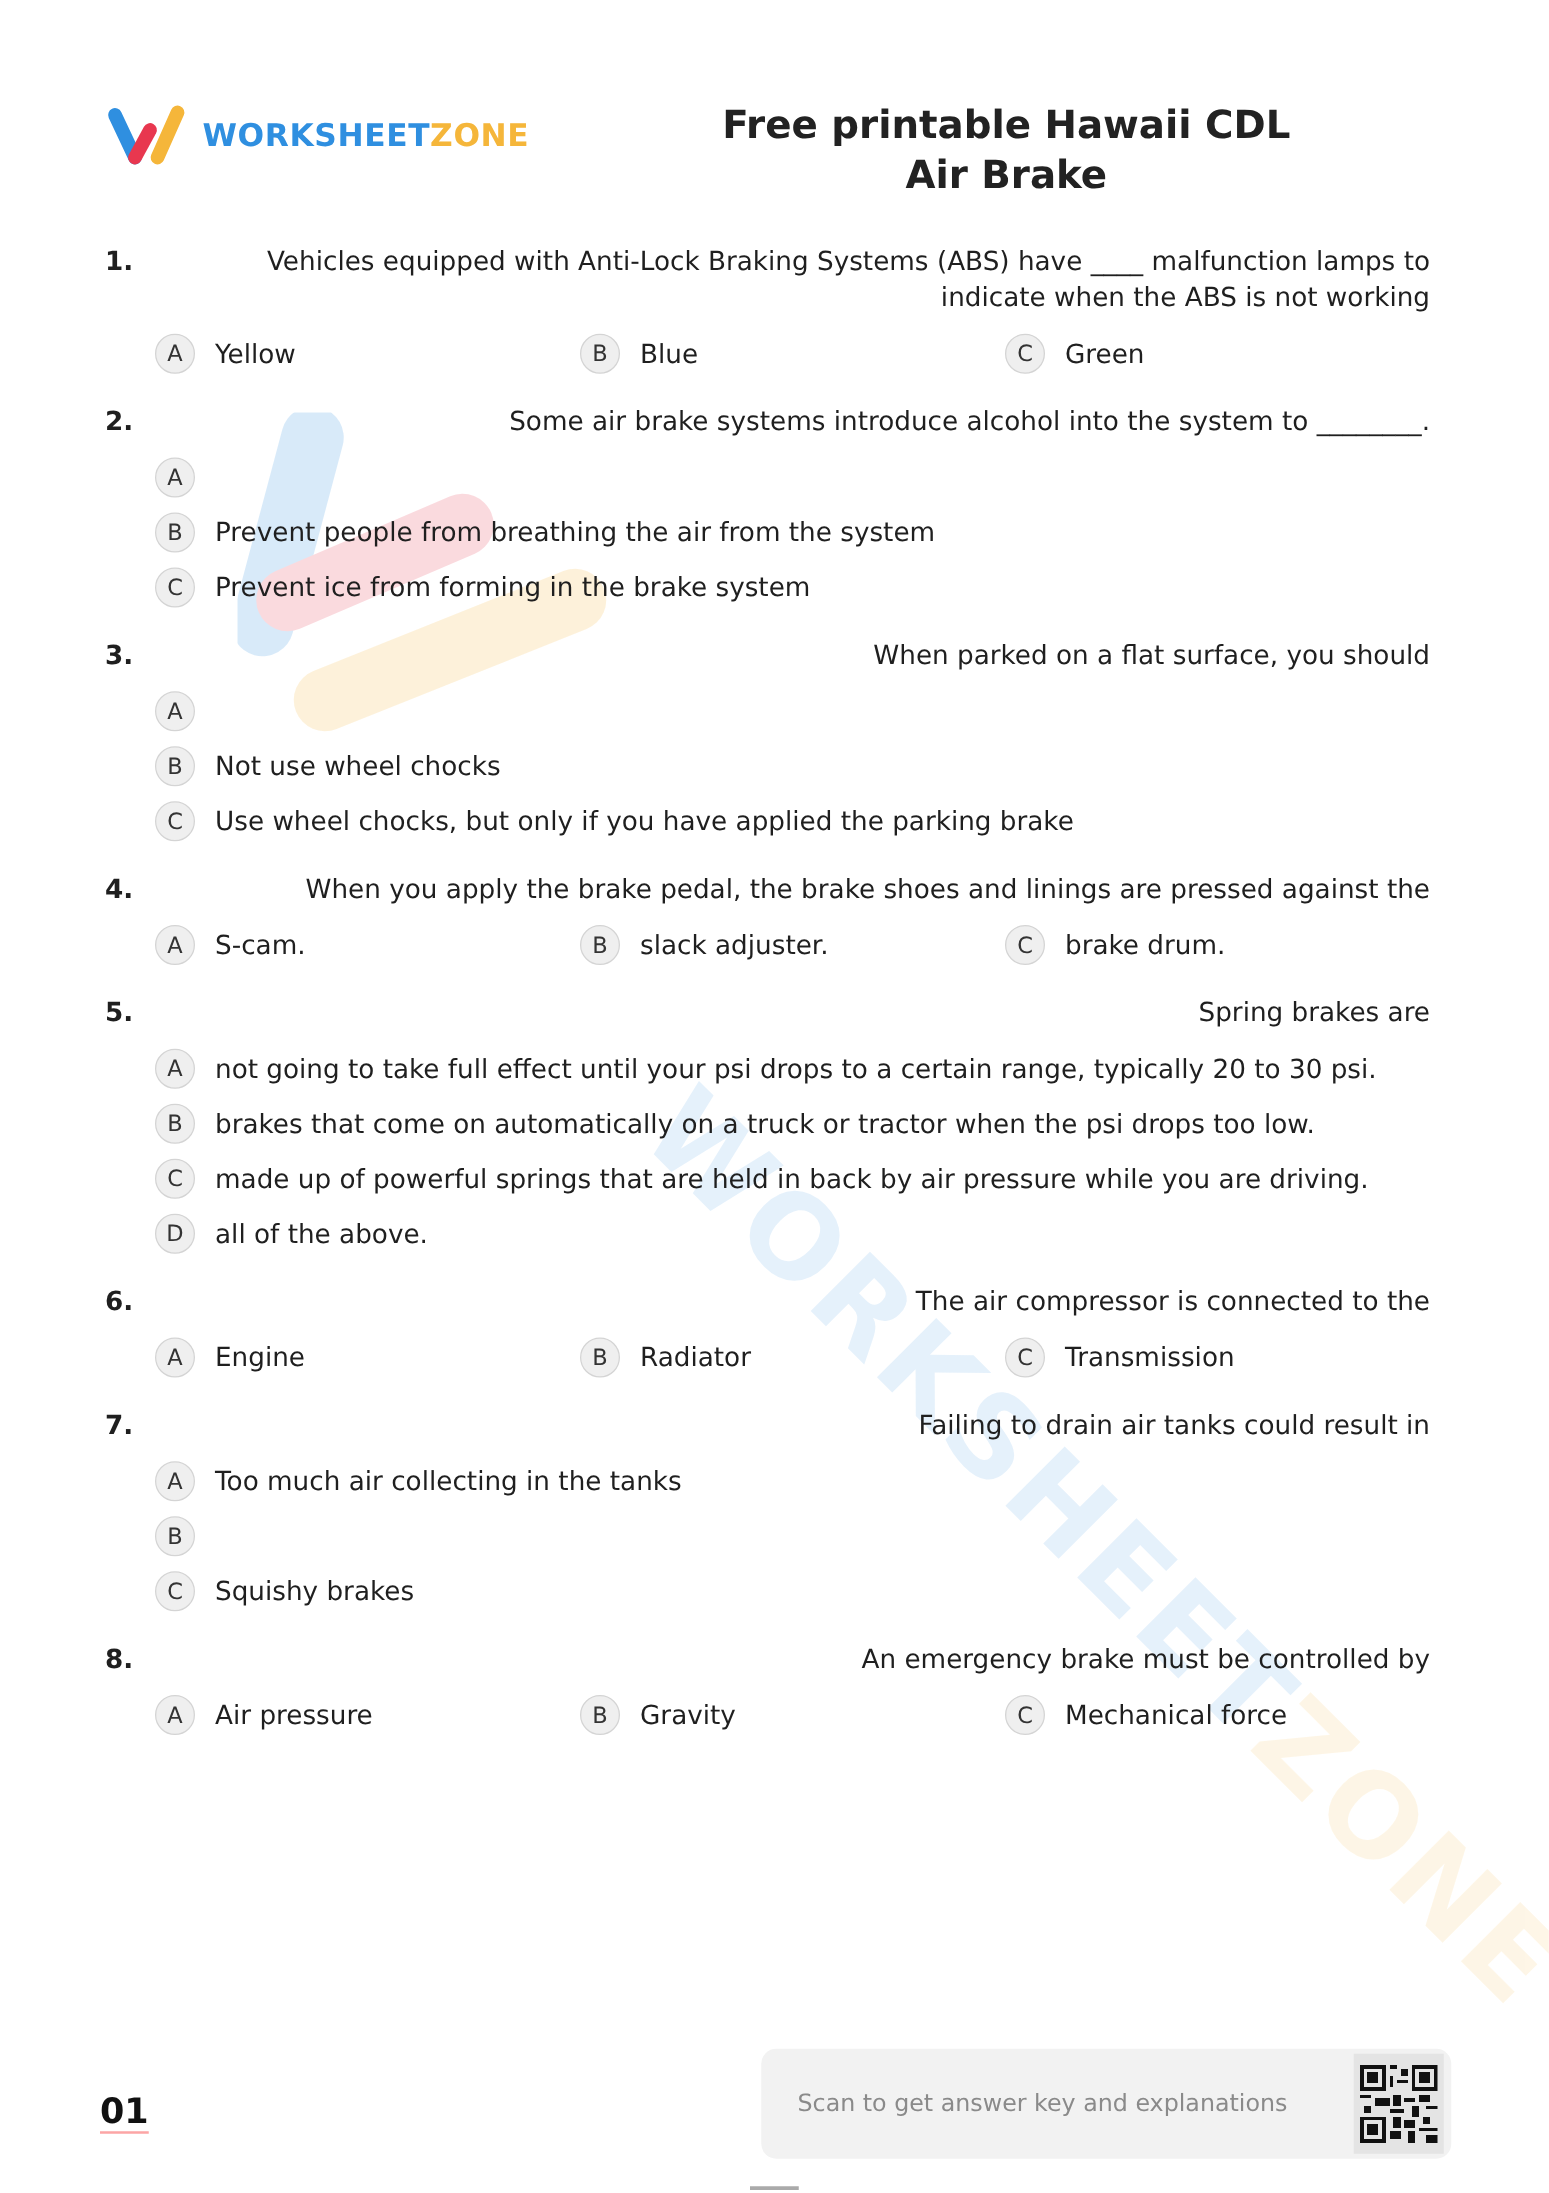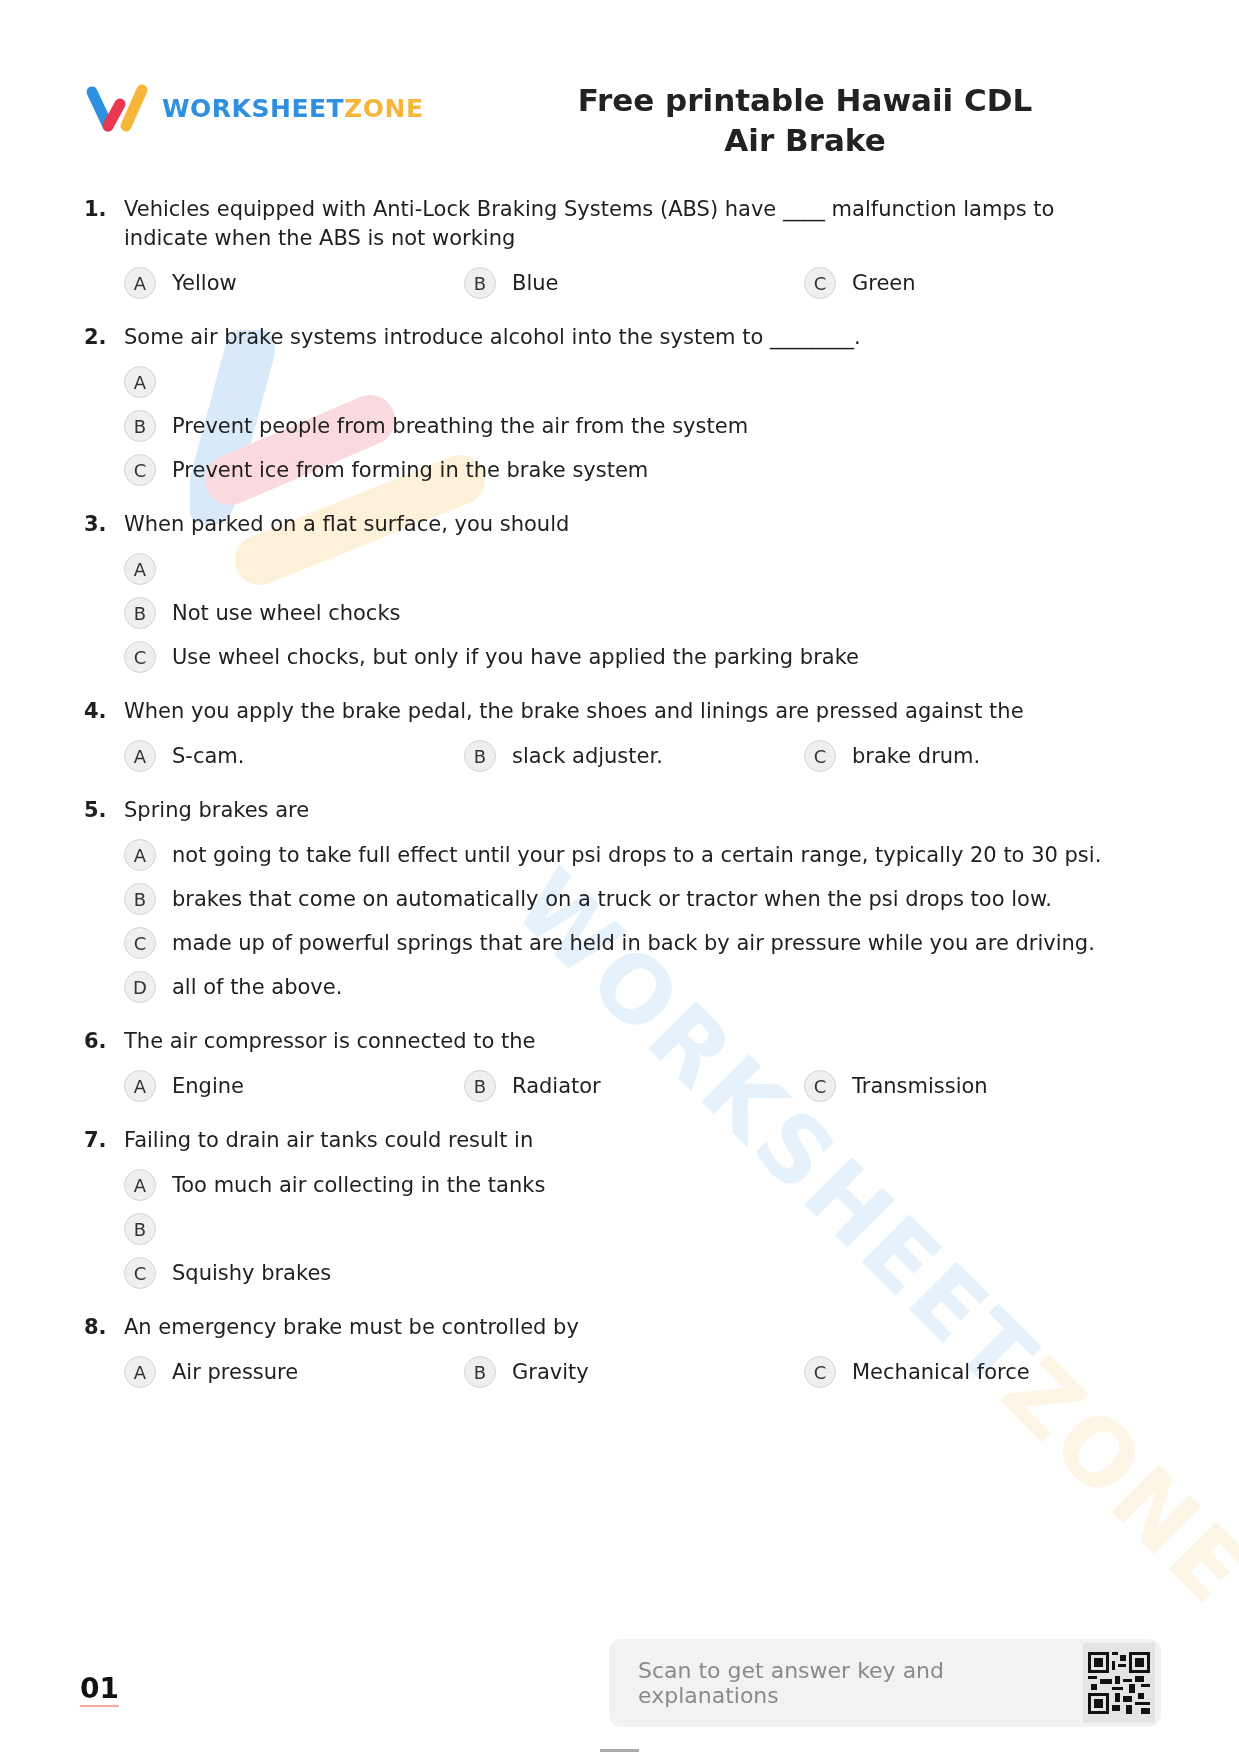--- a/index.html
+++ b/index.html
@@ -24,39 +24,39 @@
     position: absolute; left: 380px; top: 520px; transform: rotate(45deg);
     transform-origin: left top; font-size: 92px; font-weight: bold;
     letter-spacing: 4px; white-space: nowrap; opacity: 0.12;
   }
   .wm-text .w { color: #2f8fe0; }
   .wm-text .z { color: #f5b63a; }
   .questions { position: absolute; left: 84px; top: 195px; width: 1060px; z-index: 1; }
   .q { position: relative; }
   .q-head { display: flex; font-size: 21px; line-height: 29px; }
   .q-num { width: 40px; font-weight: bold; flex: none; }
-  .q-text { flex: 1; }
+  .q-text { flex: 1; text-align: right; }
   .opts { margin-left: 40px; margin-top: 8px; }
   .opts.row { display: flex; }
   .opts.row .opt { width: 344px; }
   .opt { display: flex; align-items: center; height: 44px; font-size: 21px; }
   .badge {
     width: 32px; height: 32px; border-radius: 50%; background: #efefef;
     border: 1px solid #d4d4d4; box-sizing: border-box; display: flex; align-items: center;
     justify-content: center; font-size: 18px; color: #333; margin-right: 16px; flex: none;
   }
   .footer-num {
     position: absolute; left: 80px; top: 1673px; font-size: 28px; font-weight: bold;
     color: #111; border-bottom: 2px solid #fca5a5; line-height: 32px;
   }
   .scan-box {
     position: absolute; left: 609px; top: 1639px; width: 552px; height: 88px;
     background: #f2f2f2; border-radius: 12px; display: flex; align-items: center;
   }
-  .scan-text { margin-left: 29px; font-size: 22px; color: #8a8a8a; flex: 1; }
+  .scan-text { margin-left: 29px; font-size: 19px; color: #8a8a8a; flex: 1; }
   .qr {
     width: 72px; height: 80px; background: #e4e4e4; margin-right: 6px;
     display: flex; align-items: center; justify-content: center;
   }
   .qr svg { width: 62px; height: 66px; }
   .bottom-line { position: absolute; left: 600px; top: 1749px; width: 39px; height: 3px; background: #aaa; }
 </style>
 </head>
 <body>
 

